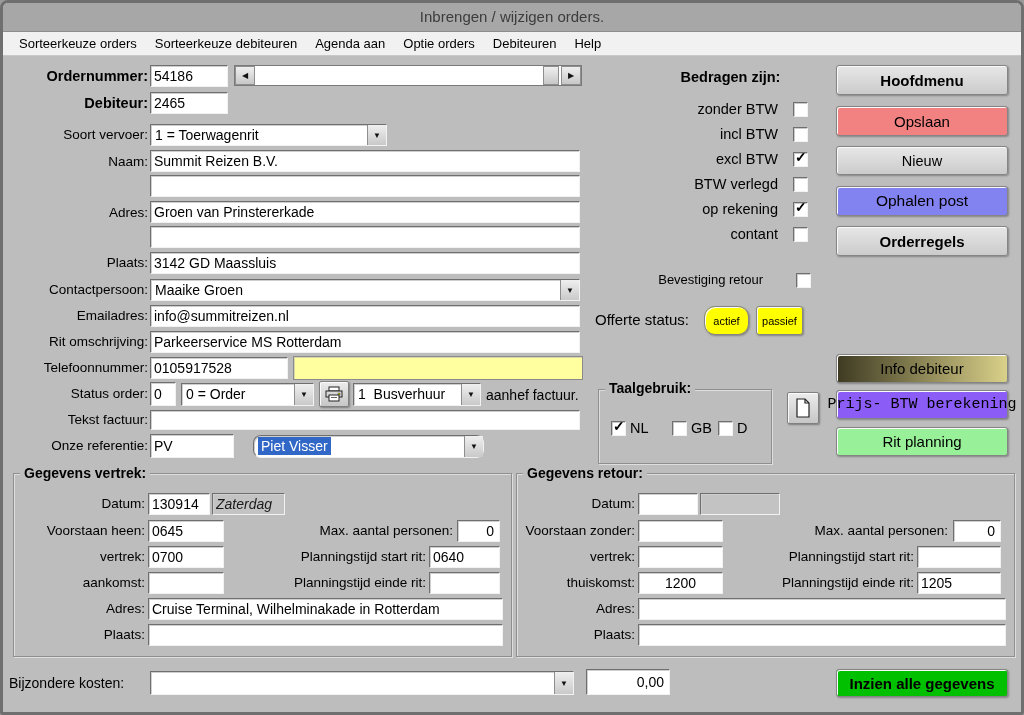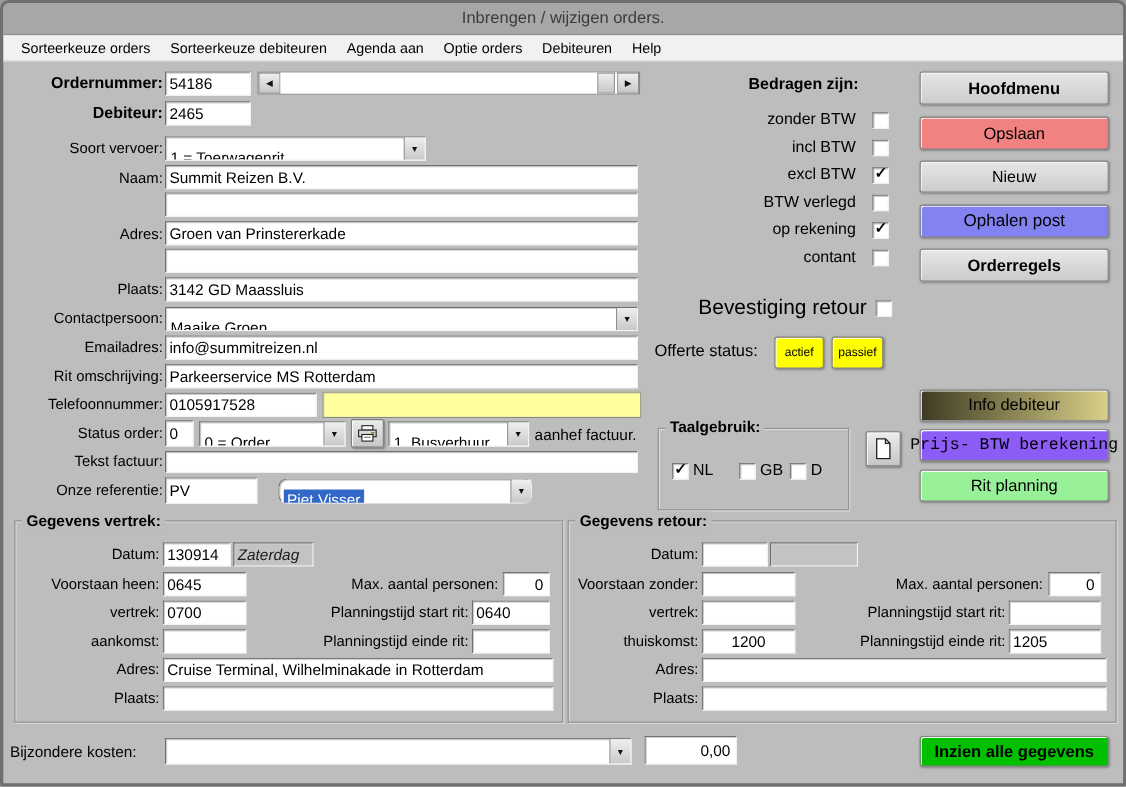--- a/index.html
+++ b/index.html
@@ -18,21 +18,21 @@
   .llbl{text-align:left;}
   .in{position:absolute;box-sizing:border-box;height:22px;background:#fff;
       border:1px solid #6f6f6f;border-bottom-color:#f2f2f2;border-right-color:#f2f2f2;
       box-shadow:inset 1px 1px 0 #cfcfcf;
       font-family:"Liberation Sans",sans-serif;font-size:14px;padding:0 3px;color:#000;outline:none;}
   .in.ro{background:#c3c3c3;font-style:italic;color:#1a1a1a;}
   .in.num{text-align:right;padding-right:5px;}
   .combo{position:absolute;box-sizing:border-box;background:#fff;
       border:1px solid #6f6f6f;border-bottom-color:#f2f2f2;border-right-color:#f2f2f2;
       box-shadow:inset 1px 1px 0 #cfcfcf;display:flex;align-items:stretch;}
-  .combo .val{flex:1;font-size:14px;line-height:20px;padding:8px 4px;
+  .combo .val{flex:1;font-size:14px;line-height:20px;padding:0 4px;
       white-space:pre;overflow:hidden;}
   .combo .drop{width:18px;background:linear-gradient(#efefef,#c9c9c9);
       border-left:1px solid #8e8e8e;display:flex;align-items:center;justify-content:center;
       font-size:8px;color:#111;}
   .combo .val .sel{color:#fff;padding:1px 3px;}
   .btn{position:absolute;box-sizing:border-box;
       background:linear-gradient(#e7e7e7,#cbcbcb);border:1px solid #858585;border-radius:3px;
       box-shadow:inset 1px 1px 0 #f9f9f9,1px 1px 2px rgba(0,0,0,.3);
       display:flex;align-items:center;justify-content:center;
       font-family:"Liberation Sans",sans-serif;font-size:14.5px;cursor:pointer;white-space:nowrap;}
@@ -171,25 +171,25 @@
   <span class="cb checked" style="left:790px;top:199px;"></span>
   <span class="lbl" style="left:600px;top:220px;width:175px;font-size:14.5px;">contant</span>
   <span class="cb" style="left:790px;top:224px;"></span>
 
   <div class="btn bold" style="left:833px;top:62px;width:172px;height:30px;">Hoofdmenu</div>
   <div class="btn" style="left: 833px; top: 103px; width: 172px; height: 30px; font-size: 15px; background: rgb(242, 130, 130);">Opslaan</div>
   <div class="btn" style="left:833px;top:143px;width:172px;height:29px;">Nieuw</div>
   <div class="btn" style="left: 833px; top: 183px; width: 172px; height: 30px; font-size: 15.5px; background: rgb(130, 130, 240);">Ophalen post</div>
   <div class="btn bold" style="left:833px;top:223px;width:172px;height:30px;">Orderregels</div>
 
-  <span class="lbl" style="left:600px;top:266px;width:185px;font-size:19px;">Bevestiging retour</span>
+  <span class="lbl" style="left:575px;top:266px;width:185px;font-size:13px;">Bevestiging retour</span>
   <span class="cb" style="left:793px;top:270px;"></span>
 
   <span class="lbl llbl" style="left:592px;top:306px;width:110px;font-size:15px;">Offerte status:</span>
-  <div class="btn small" style="left: 701px; top: 303px; width: 45px; height: 29px; background: rgb(255, 255, 0);">actief</div>
+  <div class="btn small" style="left: 701px; top: 303px; width: 45px; height: 29px; background: rgb(255, 255, 0); border-radius: 11px;">actief</div>
   <div class="btn small" style="left: 753px; top: 303px; width: 47px; height: 29px; background: rgb(255, 255, 0);">passief</div>
 
   <div class="grp" style="left:595px;top:386px;width:172px;height:73px;">
     <span class="legend" style="left:6px;top:-10px;">Taalgebruik:</span>
     <span class="cb checked" style="left:12px;top:31px;"></span>
     <span class="lbl llbl" style="left:31px;top:27px;width:30px;font-size:14.5px;">NL</span>
     <span class="cb" style="left:73px;top:31px;"></span>
     <span class="lbl llbl" style="left:92px;top:27px;width:30px;font-size:14.5px;">GB</span>
     <span class="cb" style="left:119px;top:31px;"></span>
     <span class="lbl llbl" style="left:138px;top:27px;width:25px;font-size:14.5px;">D</span>

